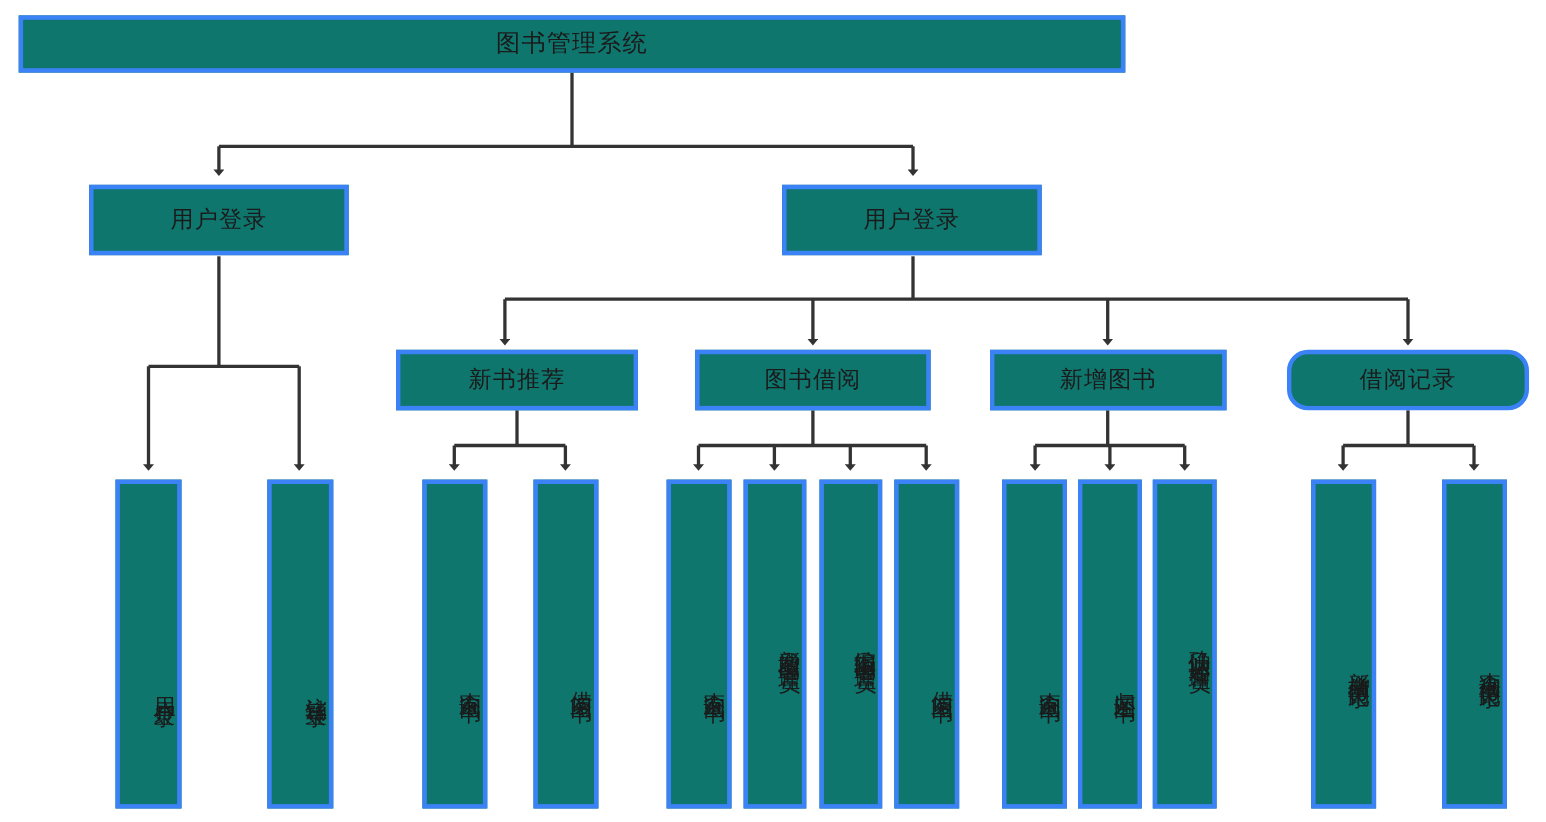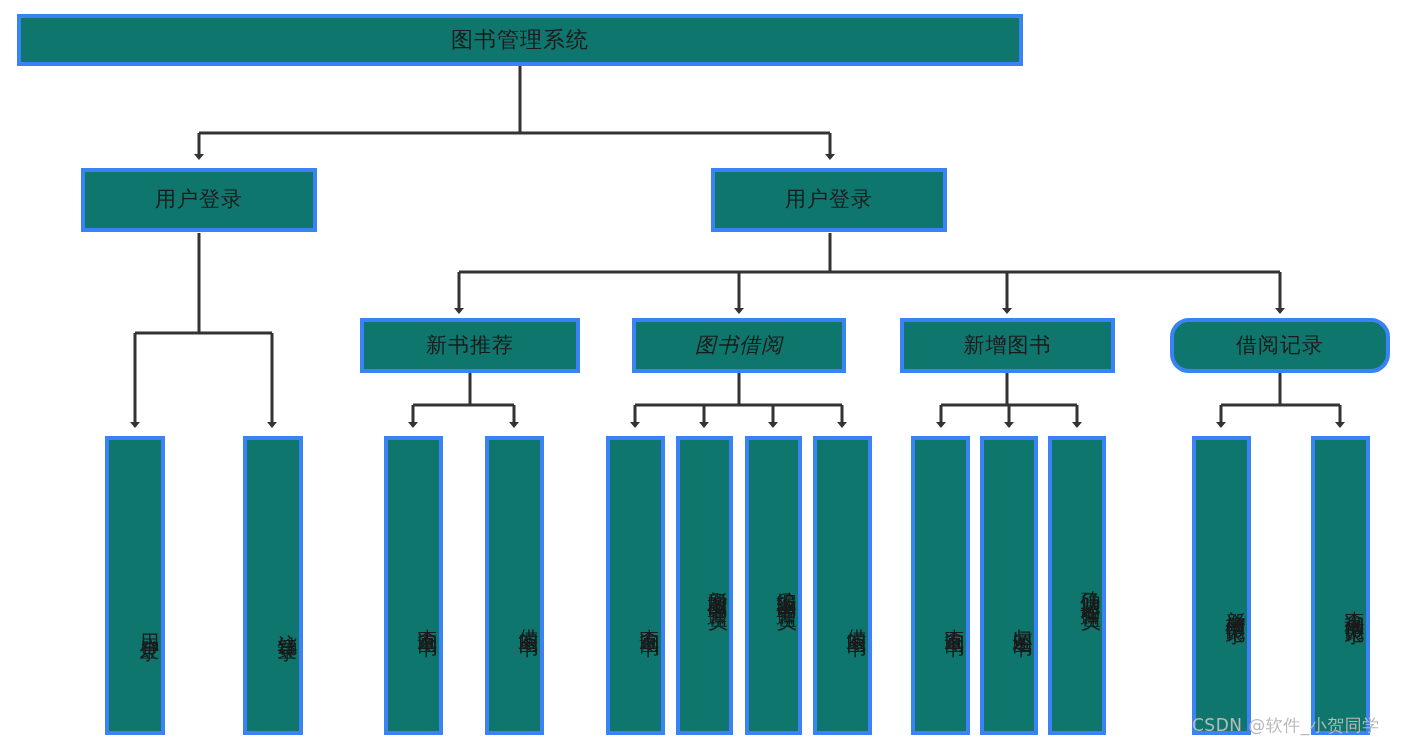--- a/index.html
+++ b/index.html
@@ -127,21 +127,21 @@
       <path d="M1340,405 L1340,425" marker-end="url(#arrow)"></path>
     </g>
   </svg>
 
   <div class="node node-h node-root" style="left:17px; top:14px; width:1006px; height:52px;">图书管理系统</div>
 
   <div class="node node-h" style="left:81px; top:168px; width:236px; height:64px;">用户登录</div>
   <div class="node node-h" style="left:711px; top:168px; width:236px; height:64px;">用户登录</div>
 
   <div class="node node-h" style="left:360px; top:318px; width:220px; height:55px;text-align:center;">新书推荐</div>
-  <div class="node node-h" style="left:632px; top:318px; width:214px; height:55px;font-style:italic;">图书借阅</div>
+  <div class="node node-h" style="left:632px; top:318px; width:214px; height:55px;">图书借阅</div>
   <div class="node node-h" style="left:900px; top:318px; width:215px; height:55px;">新增图书</div>
   <div class="node node-h" style="left:1170px; top:318px; width:220px; height:55px;border-radius:19px;">借阅记录</div>
 
   <div class="node node-v" style="left:105px; top:436px; width:60px; height:299px; padding-top:76px;">用户登录</div>
   <div class="node node-v" style="left:243px; top:436px; width:60px; height:299px; padding-top:76px;">注销登录</div>
 
   <div class="node node-v" style="left:384px; top:436px; width:59px; height:299px; padding-top:66px;">查询图书</div>
   <div class="node node-v" style="left:485px; top:436px; width:59px; height:299px; padding-top:66px;">借阅图书</div>
 
   <div class="node node-v" style="left:606px; top:436px; width:59px; height:299px; padding-top:66px;">查询图书</div>
@@ -149,15 +149,14 @@
   <div class="node node-v v-top" style="left:745px; top:436px; width:57px; height:299px; padding-top:6px;">编辑图书（管理员）</div>
   <div class="node node-v" style="left:813px; top:436px; width:59px; height:299px; padding-top:66px;">借阅图书</div>
 
   <div class="node node-v" style="left:911px; top:436px; width:59px; height:299px; padding-top:66px;">查询图书</div>
   <div class="node node-v" style="left:980px; top:436px; width:58px; height:299px; padding-top:66px;">归还图书</div>
   <div class="node node-v v-top" style="left:1048px; top:436px; width:58px; height:299px; padding-top:6px;">确认归还（管理员）</div>
 
   <div class="node node-v" style="left:1192px; top:436px; width:59px; height:299px; padding-top:36px;">新增借阅记录</div>
   <div class="node node-v" style="left:1311px; top:436px; width:59px; height:299px; padding-top:36px;">查询借阅记录</div>
 
-  <div class="watermark">CSDN @软件_小贺同学</div>
 
 </div>
 
 </body></html>

